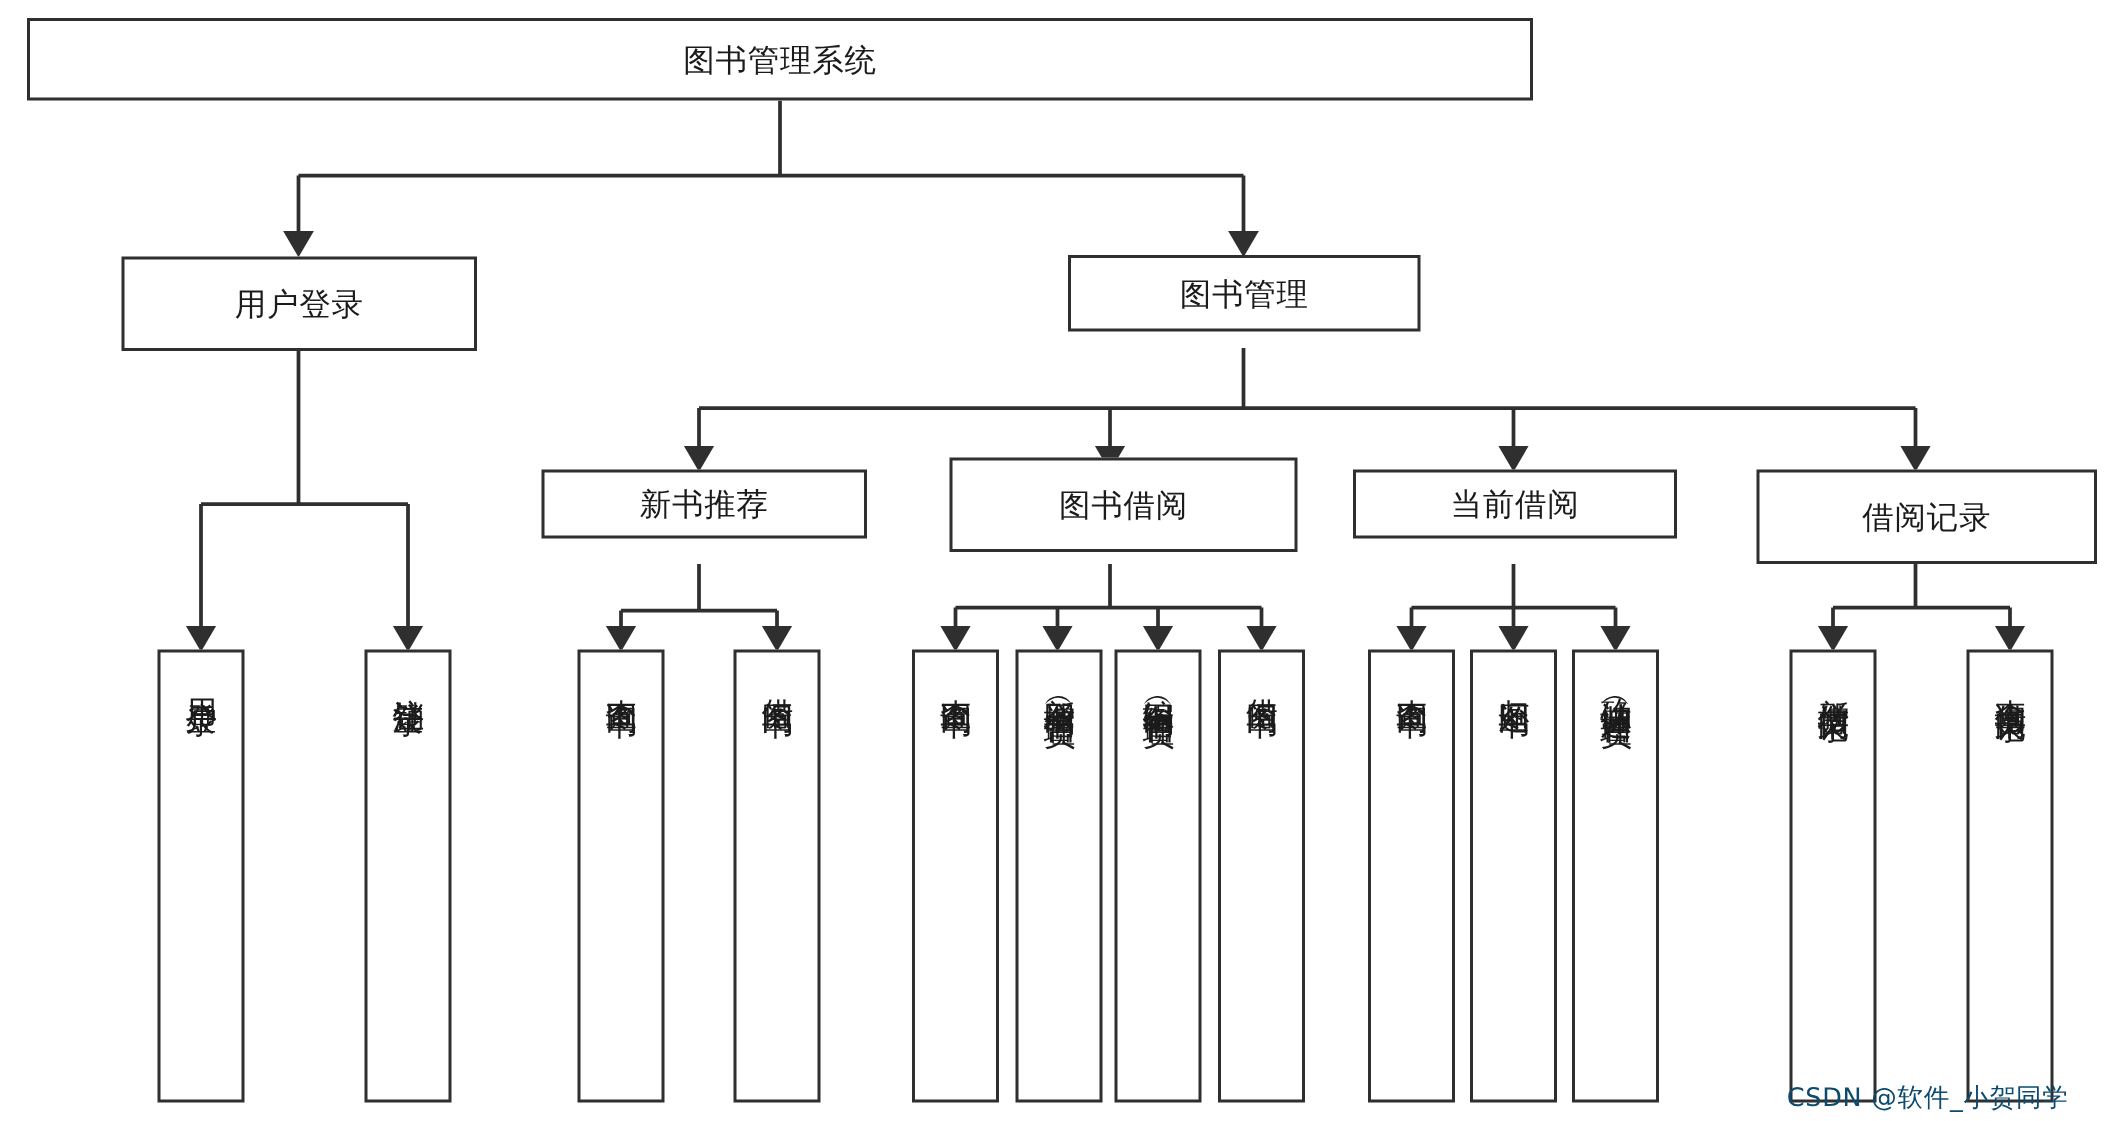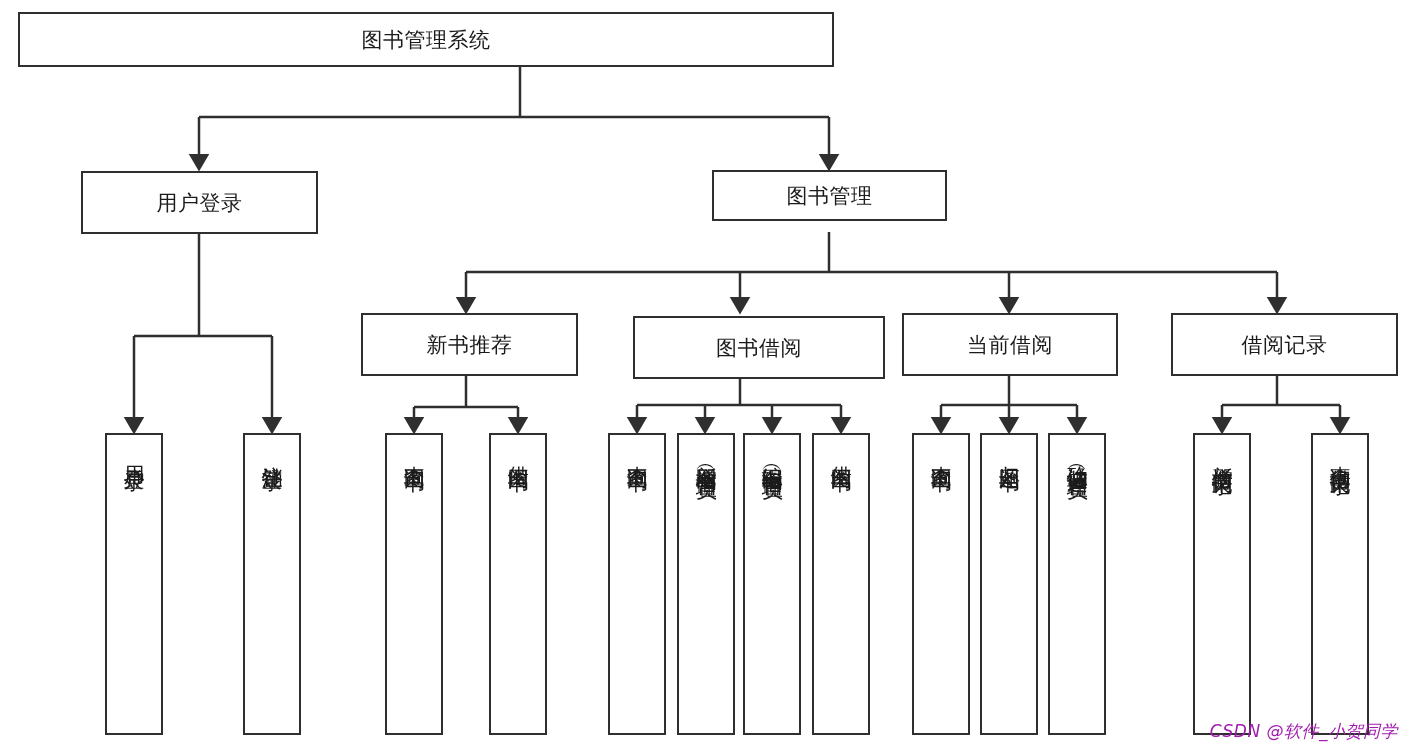--- a/index.html
+++ b/index.html
@@ -53,29 +53,28 @@
     letter-spacing: 2px;
     white-space: nowrap;
     display: block;
   }
   .node .hlabel {
     display: block;
     white-space: nowrap;
   }
   #watermark {
     position: absolute;
-    right: 7px;
+    right: 26px;
     bottom: 4px;
     font-size: 17px;
-    color: #a21caf;
+    color: #0c4a6e;
     letter-spacing: 0.5px;
     white-space: nowrap;
     z-index: 5;
     pointer-events: none;
-    font-style: italic;
   }
 </style>
 </head>
 <body>
 
 <div id="diagram-canvas">
 
   <svg id="edge-layer" viewBox="0 0 1405 747" xmlns="http://www.w3.org/2000/svg">
     <defs>
       <marker id="arrowhead" markerWidth="9" markerHeight="9" refX="3.2" refY="4.5" orient="auto" markerUnits="strokeWidth">
@@ -119,38 +118,38 @@
       <path d="M 1009 405 L 1009 425" marker-end="url(#arrowhead)"></path>
       <path d="M 1077 405 L 1077 425" marker-end="url(#arrowhead)"></path>
 
       <path d="M 1277 376 L 1277 405"></path>
       <path d="M 1222 405 L 1340 405"></path>
       <path d="M 1222 405 L 1222 425" marker-end="url(#arrowhead)"></path>
       <path d="M 1340 405 L 1340 425" marker-end="url(#arrowhead)"></path>
     </g>
   </svg>
 
-  <div class="node horiz" style="left:18px; top:12px; width:816px; height:55px;">
+  <div class="node horiz" style="left:18px; top:12px; width:1004px; height:55px;">
     <span class="hlabel">图书管理系统</span>
   </div>
 
   <div class="node horiz" style="left:81px; top:171px; width:237px; height:63px;">
     <span class="hlabel">用户登录</span>
   </div>
   <div class="node horiz" style="left:712px; top:170px; width:235px; height:51px;">
     <span class="hlabel">图书管理</span>
   </div>
 
-  <div class="node horiz" style="left:361px; top:313px; width:217px; height:63px;">
+  <div class="node horiz" style="left:361px; top:313px; width:217px; height:46px;">
     <span class="hlabel">新书推荐</span>
   </div>
-  <div class="node horiz" style="left:633px; top:316px; width:252px; height:63px;">
+  <div class="node horiz" style="left:633px; top:305px; width:232px; height:63px;">
     <span class="hlabel">图书借阅</span>
   </div>
-  <div class="node horiz" style="left:902px; top:313px; width:216px; height:63px;">
+  <div class="node horiz" style="left:902px; top:313px; width:216px; height:46px;">
     <span class="hlabel">当前借阅</span>
   </div>
   <div class="node horiz" style="left:1171px; top:313px; width:227px; height:63px;">
     <span class="hlabel">借阅记录</span>
   </div>
 
   <div class="node vert" style="left:105px; top:433px; width:58px; height:302px;">
     <span class="vlabel">用户登录</span>
   </div>
   <div class="node vert" style="left:243px; top:433px; width:58px; height:302px;">

